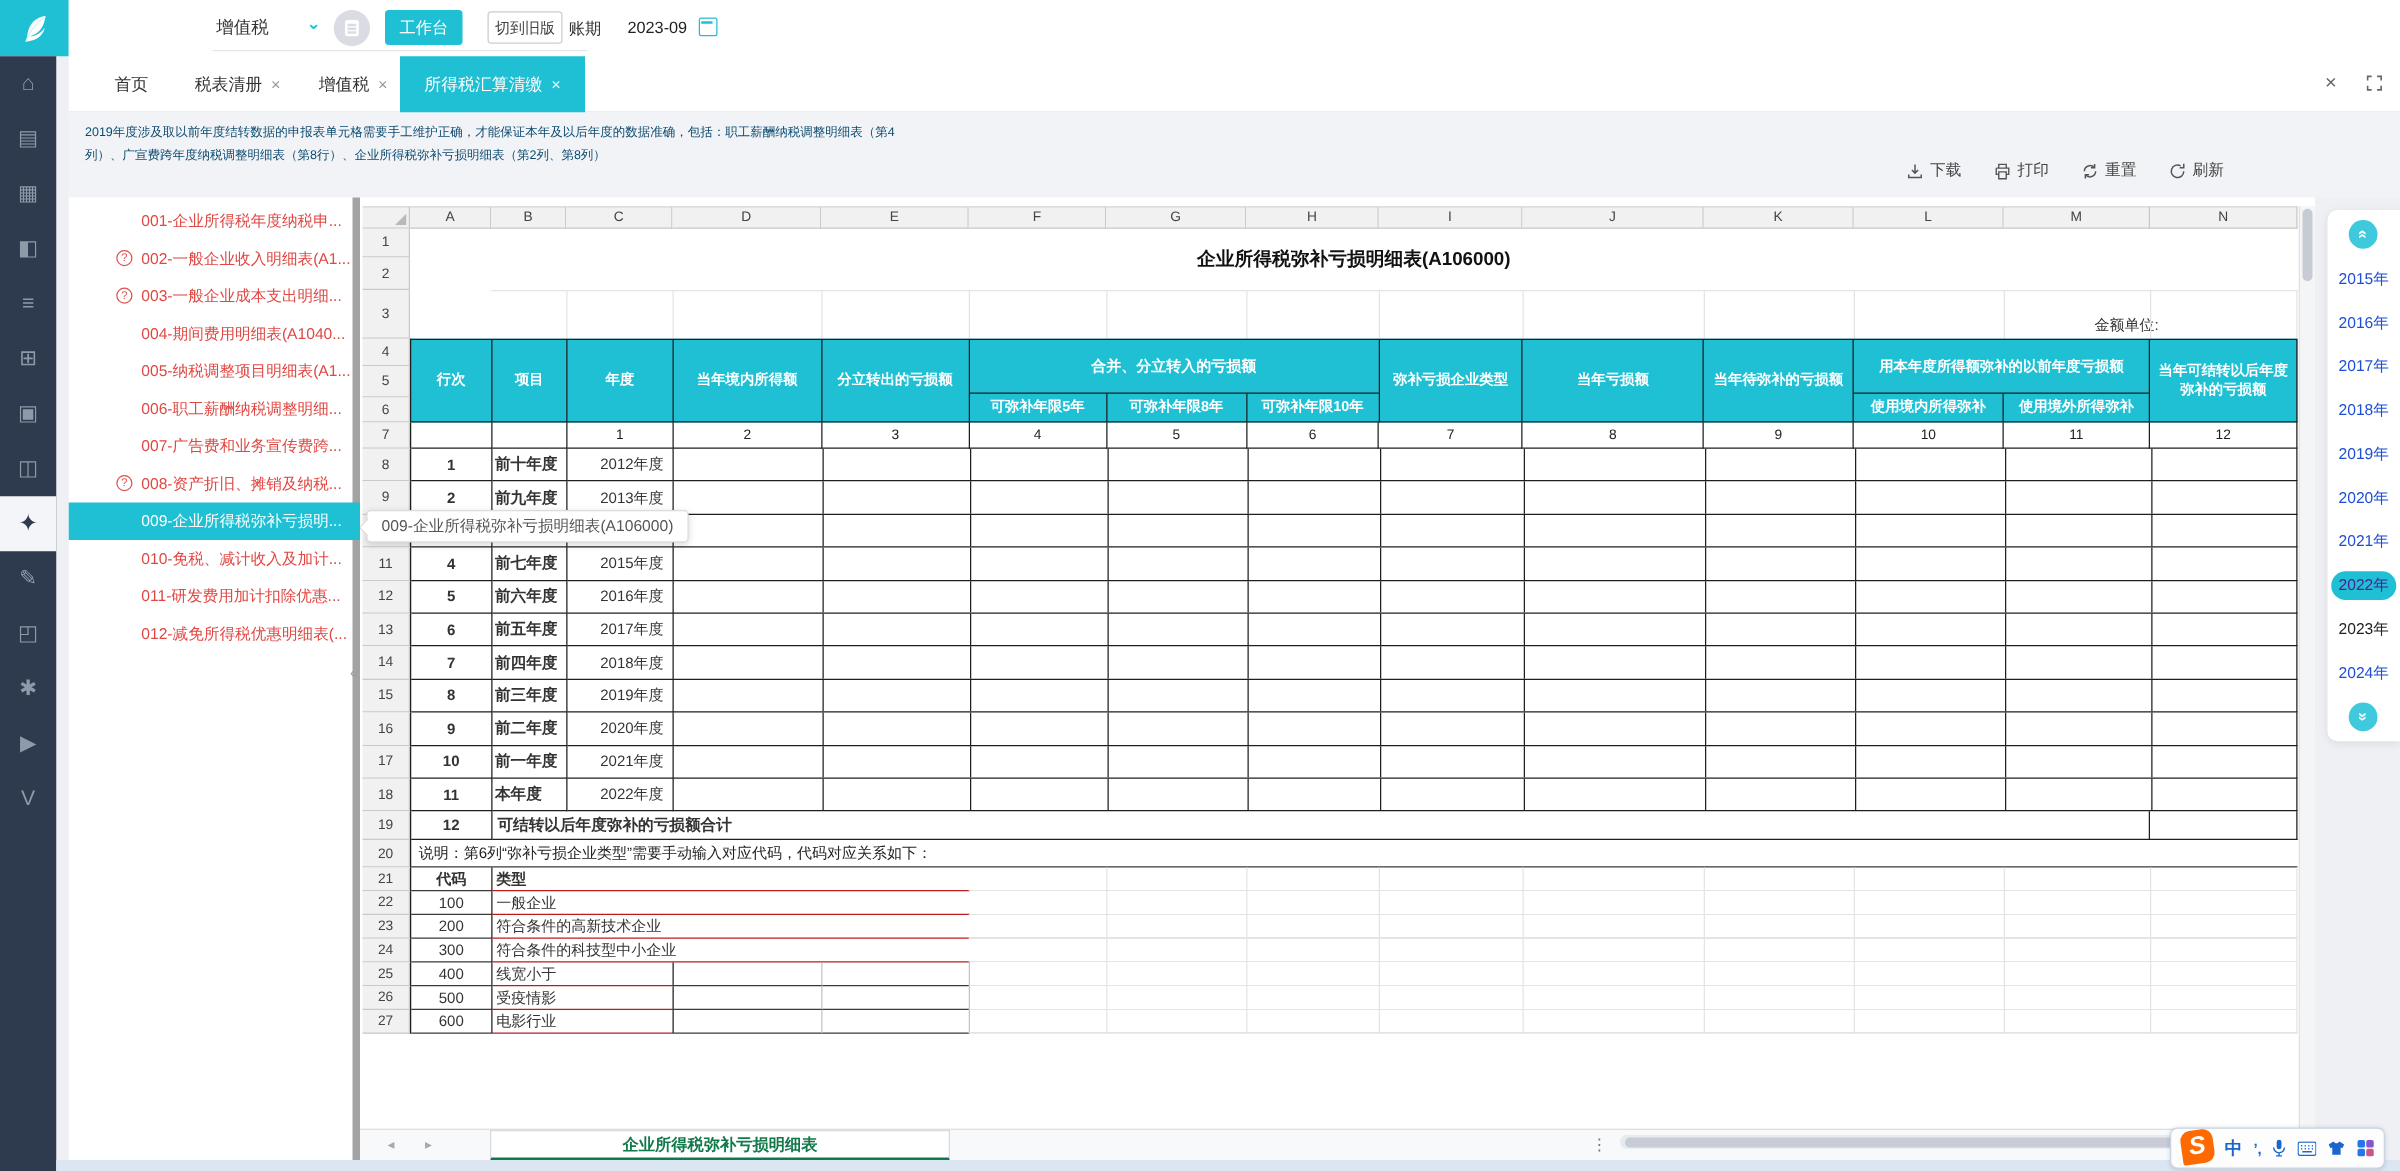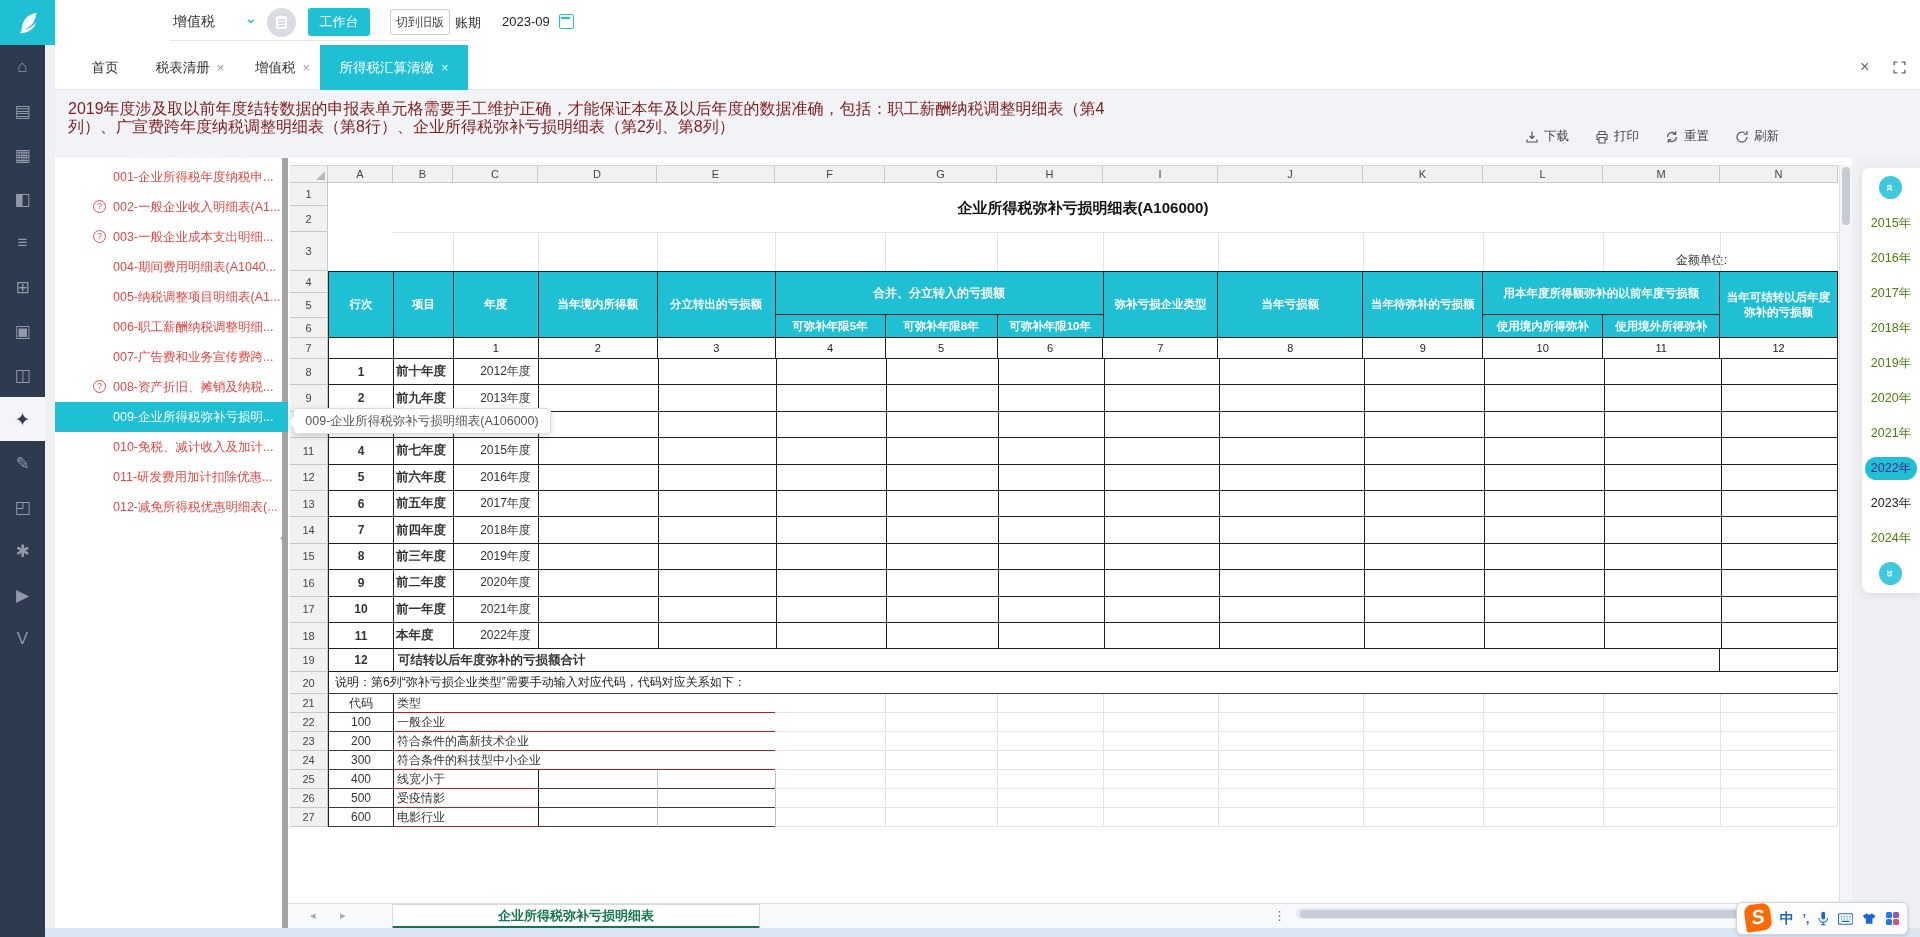--- a/index.html
+++ b/index.html
@@ -34,21 +34,21 @@
 
 #tabbar{left:55px;top:45px;width:1865px;height:45px;background:#fff;border-bottom:1px solid #e8e8e8}
 .tab{position:absolute;top:0;height:45px;display:flex;align-items:center;justify-content:center;gap:7px;font-size:13.5px;color:#333;cursor:pointer}
 .tab .x{color:#999;font-size:13px}
 .tab.active{background:#1fc0d4;color:#fff}
 .tab.active .x{color:#e8fbff}
 #tabbar-close{left:1805px;top:13px;font-size:16px;color:#666;cursor:pointer}
 #tabbar-full{left:1838px;top:15px;cursor:pointer}
 
 #notice{left:55px;top:90px;width:1865px;height:68px;background:#f1f3f7}
-.notice-line{position:absolute;left:13px;font-size:16px;color:#7f1d1d;white-space:nowrap}
+.notice-line{position:absolute;left:13px;font-size:10px;color:#0c4a6e;white-space:nowrap}
 #toolbar{left:1525px;top:128px;display:flex;gap:26px}
 .tool{display:flex;align-items:center;gap:5px;font-size:12.5px;color:#444;cursor:pointer}
 .tool svg{display:block}
 
 #formlist{left:55px;top:158px;width:233px;height:770px;background:#fff;border-right:6px solid #a3a3a3}
 .fitem{position:absolute;left:0;width:233px;height:30px;line-height:30px;font-size:12.5px;color:#e04843;padding-left:58px;white-space:nowrap;overflow:hidden;cursor:pointer}
 .fitem.sel{background:#1fc0d4;color:#fff}
 .fhelp{position:absolute;left:38px;top:8px;width:13px;height:13px;border:1px solid #e05050;border-radius:50%;color:#e05050;font-size:9px;line-height:11px;text-align:center}
 #collapse{left:280px;top:530px;color:#9aa0a8;font-size:13px;cursor:pointer}
 
@@ -91,41 +91,41 @@
 #row19 .dc.l{height:100%}
 #row19 .tail{width:118px;height:100%;border-right:1px solid #1f1f1f;border-bottom:1px solid #1f1f1f}
 #row20{position:absolute;left:40px;top:514.4px;width:1510px;height:22px;border-left:1px solid #1f1f1f;border-bottom:1px solid #3a3a3a;font-size:12px;color:#222;display:flex;align-items:center;padding-left:6px}
 #coderows{position:absolute;left:40px;top:536.4px}
 .crow{display:flex;height:19px;border-left:1px solid #1f1f1f}
 .ccode{width:65px;height:100%;border-right:1px solid #1f1f1f;border-bottom:1px solid #3a3a3a;font-size:12px;display:flex;align-items:center;justify-content:center}
 .ctype{height:100%;border-bottom:1px solid #b91c1c;font-size:12px;display:flex;align-items:center;padding-left:3px;white-space:nowrap}
 .crow.open .ctype{width:382px;overflow:visible}
 .crow.closed .ctype{width:145px;overflow:hidden;border-right:1px solid #1f1f1f}
 .crow.closed .xtra{height:100%;border-right:1px solid #c3c3c3;border-bottom:1px solid #3a3a3a}
-.crow.hdr .ccode,.crow.hdr .ctype{font-weight:normal}
+.crow.hdr .ccode,.crow.hdr .ctype{font-weight:bold}
 #grid-bottom{position:absolute;left:487px;top:536.4px;width:1063px;height:133px;
 background-image:repeating-linear-gradient(to bottom,transparent 0 18px,#e4e4e4 18px 19px),linear-gradient(#e4e4e4,#e4e4e4),linear-gradient(#e4e4e4,#e4e4e4),linear-gradient(#e4e4e4,#e4e4e4),linear-gradient(#e4e4e4,#e4e4e4),linear-gradient(#e4e4e4,#e4e4e4),linear-gradient(#e4e4e4,#e4e4e4),linear-gradient(#e4e4e4,#e4e4e4),linear-gradient(#e4e4e4,#e4e4e4),linear-gradient(#e4e4e4,#e4e4e4);
 background-repeat:no-repeat;background-size:100% 100%,1px 100%,1px 100%,1px 100%,1px 100%,1px 100%,1px 100%,1px 100%,1px 100%,1px 100%;
 background-position:0 0,110px 0,222px 0,328px 0,443px 0,588px 0,708px 0,828px 0,945px 0,1062px 0}
 #tooltip{position:absolute;left:5px;top:250px;width:258px;height:26px;background:#fff;border:1px solid #dcdcdc;border-radius:4px;box-shadow:0 2px 6px rgba(0,0,0,.15);font-size:12.5px;color:#555;display:flex;align-items:center;justify-content:center;white-space:nowrap;z-index:5}
 #tooltip::before{content:"";position:absolute;left:-5px;top:8px;width:9px;height:9px;background:#fff;border-left:1px solid #dcdcdc;border-bottom:1px solid #dcdcdc;transform:rotate(45deg)}
 #vscroll{position:absolute;left:1551px;top:7px;width:13px;height:738px;background:#f4f5f7;border-left:1px solid #e2e2e2}
 #vthumb{position:absolute;left:2px;top:2px;width:8px;height:58px;border-radius:4px;background:#c7ccd4}
 
 #sheetbar{left:288px;top:903px;width:1564px;height:25px;background:#f8f9fa;border-top:1px solid #e0e0e0}
 .sb-arrow{position:absolute;top:5px;color:#a8a8a8;font-size:11px;cursor:pointer}
 #sheettab{position:absolute;left:104px;top:0;width:368px;height:25px;background:#fff;border:1px solid #d9d9d9;border-bottom:3px solid #0d7a4c;color:#12794b;font-weight:bold;font-size:13px;display:flex;align-items:center;justify-content:center;cursor:pointer}
 #sb-more{position:absolute;left:985px;top:4px;color:#777;font-size:13px;cursor:pointer}
 #hscroll{left:1296px;top:908px;width:590px;height:11px;border-radius:5px;background:#e7eaef}
 #hthumb{position:absolute;left:4px;top:1.5px;width:534px;height:8px;border-radius:4px;background:#c7ccd6}
 
 #yearpanel{left:1862px;top:168px;width:58px;height:425px;background:#fff;border-radius:8px 0 0 8px;box-shadow:0 2px 8px rgba(0,0,0,.08)}
 .ychev{position:absolute;left:17px;width:23px;height:23px;border-radius:50%;background:#3ec9dc;color:#fff;display:flex;align-items:center;justify-content:center;cursor:pointer;font-size:13px;font-weight:bold}
 .ychev span{display:inline-block}
-.yitem{position:absolute;left:0;width:58px;height:30px;display:flex;align-items:center;justify-content:center;font-size:12.5px;color:#4d7c0f;cursor:pointer}
+.yitem{position:absolute;left:0;width:58px;height:30px;display:flex;align-items:center;justify-content:center;font-size:12.5px;color:#1d4ed8;cursor:pointer}
 .yitem.dark{color:#222}
 .yitem.sel{color:#4c1d95}
 .yitem.sel .pill{background:#1fc0d4;border-radius:12px;padding:3px 6px}
 
 #bottomstrip{left:45px;top:928px;width:1875px;height:9px;background:#dce6f3}
 #sogou{left:1736px;top:902px;width:172px;height:33px;background:#fdfdfd;border:1px solid #c9d5e2;border-radius:6px;box-shadow:0 1px 4px rgba(0,0,0,.15);display:flex;align-items:center;gap:9px;padding:0 8px;z-index:9}
 #slogo{width:27px;height:27px;background:#ff6a00;border-radius:8px 8px 8px 2px;transform:rotate(-8deg);color:#fff;font-weight:bold;font-style:italic;font-size:20px;display:flex;align-items:center;justify-content:center;margin-top:-3px}
 .sg{color:#1a66cc;font-weight:bold;font-size:14px}
 #sg-grid{display:grid;grid-template-columns:6px 6px;grid-template-rows:6px 6px;gap:1.5px}
 #sg-grid i{border-radius:1.5px}

